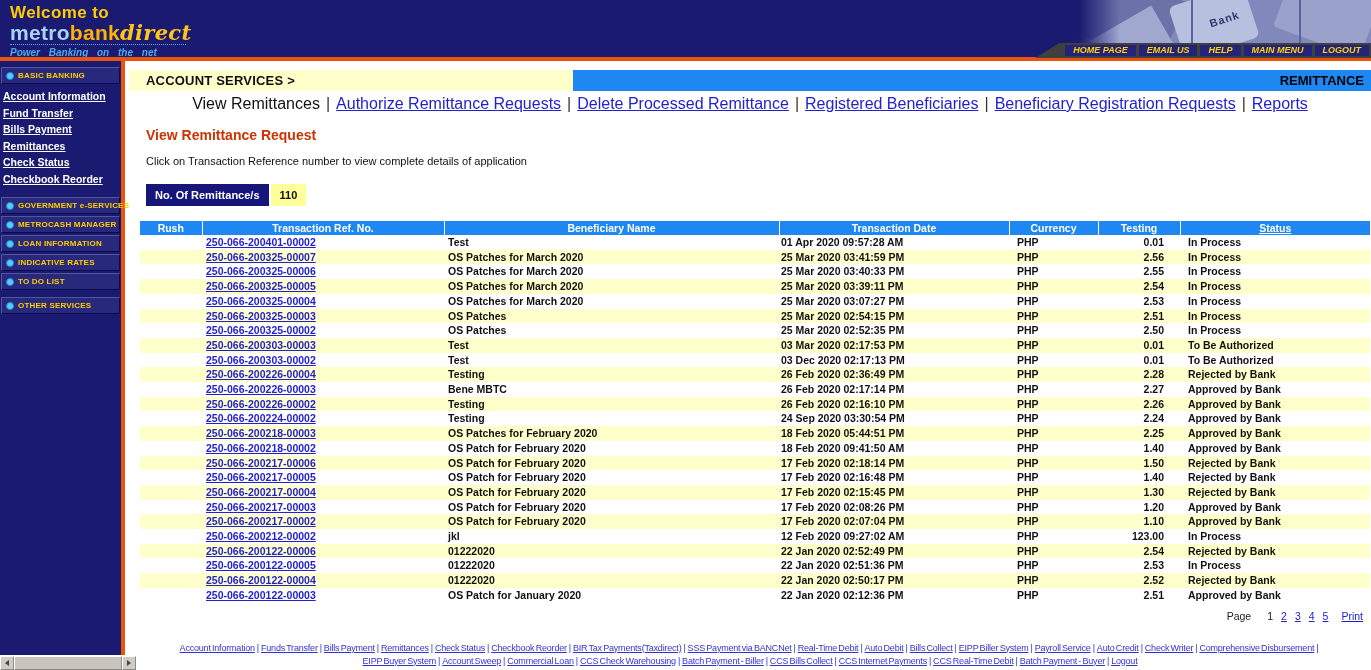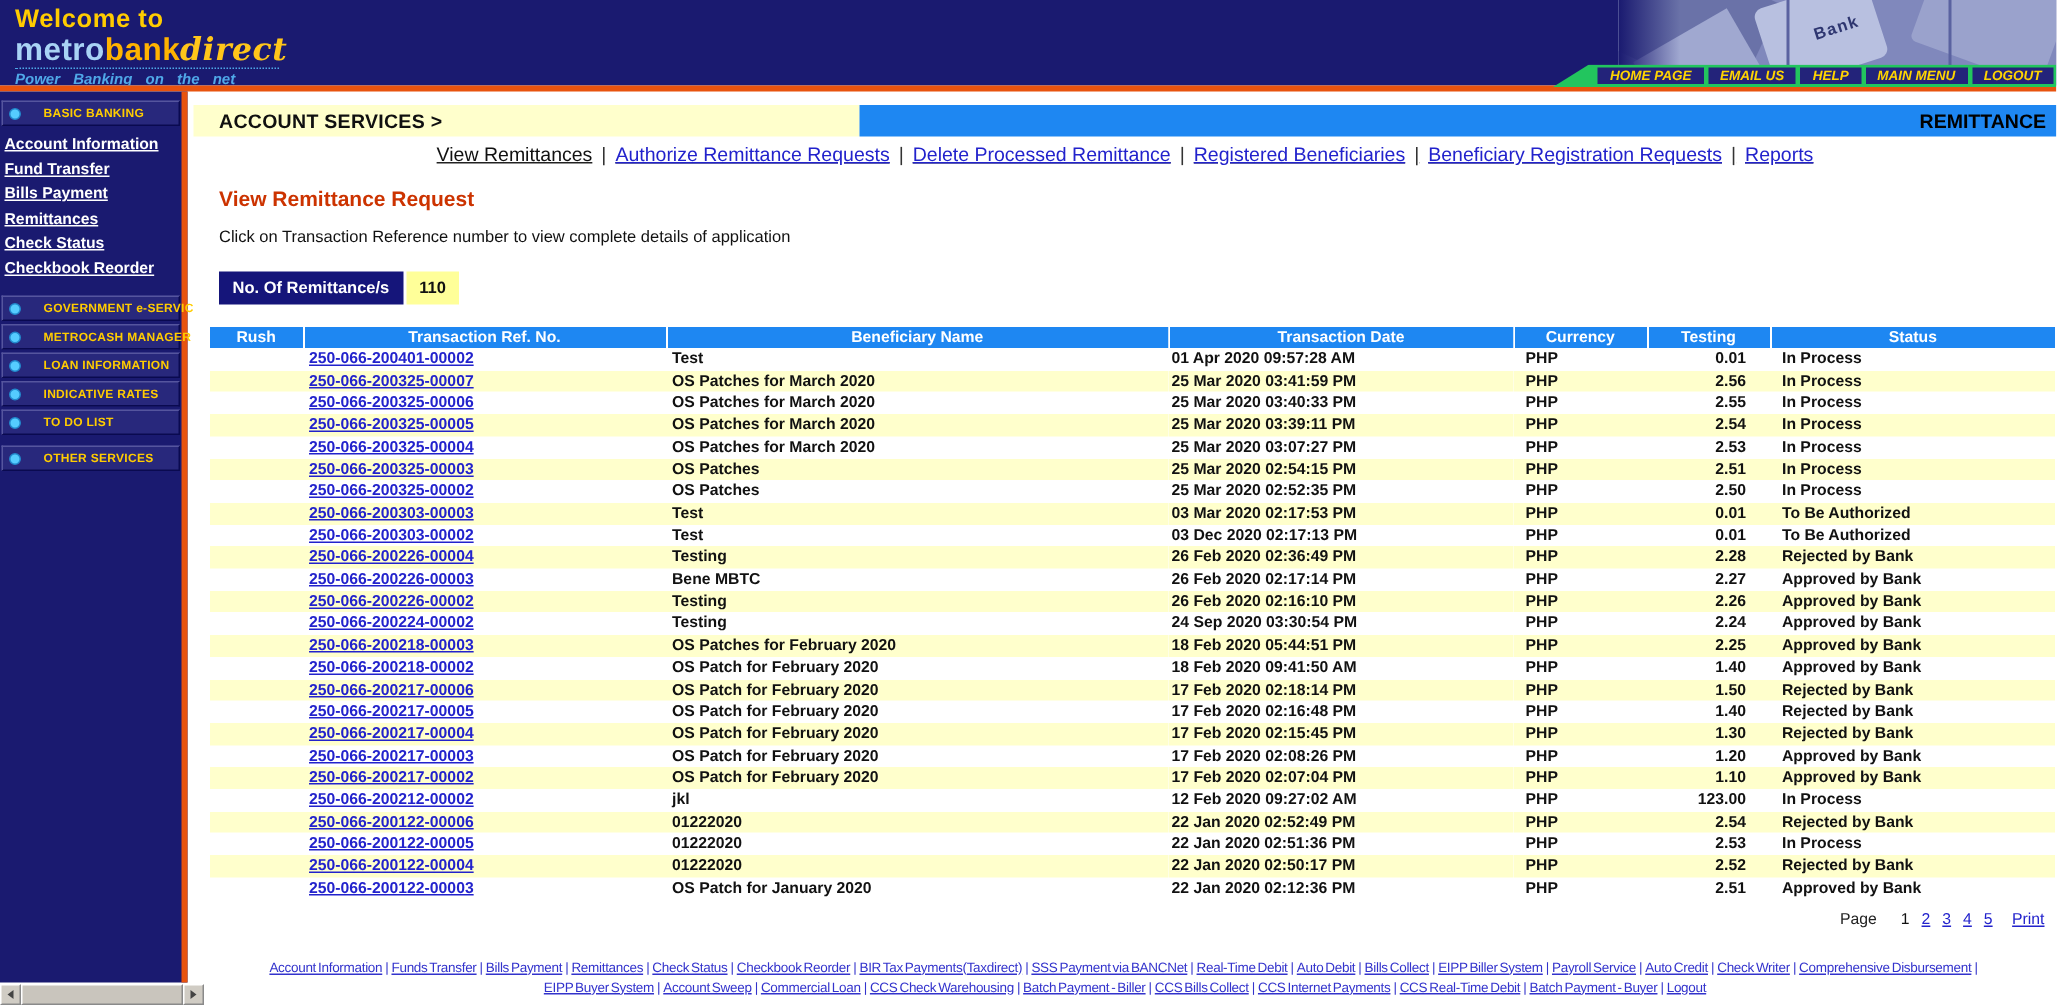--- a/index.html
+++ b/index.html
@@ -23,34 +23,34 @@
   .key-c{position:absolute;left:202px;top:-18px;width:92px;height:62px;background:#9AA2CC;transform:rotate(20deg);border-radius:4px;}
   .key-d{position:absolute;left:18px;top:20px;width:72px;height:52px;background:#A0A8D0;transform:rotate(-30deg);}
   .kline1,.kline2{position:absolute;top:0;width:2px;height:45px;background:#5A62A0;}
   .kline1{left:112px}.kline2{left:220px}
   .keyboard-art::after{content:'';position:absolute;inset:0;
        background:linear-gradient(90deg,#1A1A70 0%,rgba(26,26,112,0) 14%);}
   .bank-key-label{position:absolute;left:130px;top:13px;transform:rotate(-18deg);
        color:#2E3670;font-weight:bold;font-size:11px;letter-spacing:1px;z-index:2;}
 
   .top-nav{position:absolute;right:0;top:43px;height:15px;display:flex;gap:3px;z-index:3;
-           background:#22c55e;padding:2px 2px 2px 30px;box-sizing:border-box;align-items:stretch;
+           background:#404040;padding:2px 2px 2px 30px;box-sizing:border-box;align-items:stretch;
            clip-path:polygon(24px 0,100% 0,100% 100%,0 100%);}
   .nav-btn{background:#23237A;color:#FFD400;font-size:9px;font-weight:bold;font-style:italic;
            line-height:11px;padding:0 8px;text-decoration:none;white-space:nowrap;display:flex;align-items:center;}
 
   .orange-band{position:absolute;top:57px;left:0;width:100%;height:4px;background:#E8530E;}
 
   
   .sidebar{position:absolute;top:61px;left:0;width:125px;height:594px;background:#1A1A70;
            border-right:4px solid #E8530E;box-sizing:border-box;}
   .side-menu{padding-top:4px;}
   .side-section{margin:2px 1px 1px 1px;background:#28287C;border:1px solid;
       border-color:#55559E #0A0A50 #0A0A50 #55559E;padding:3px 2px 3px 4px;
-      display:flex;align-items:center;gap:15px;cursor:pointer;}
+      display:flex;align-items:center;gap:4px;cursor:pointer;}
   .bullet{width:6px;height:6px;border-radius:50%;background:#55CCFF;border:1px solid #2288CC;flex:none;}
   .side-lbl{color:#FFCC00;font-size:8px;font-weight:bold;letter-spacing:.2px;white-space:nowrap;}
   .side-links{padding:5px 0 6px 3px;}
   .side-links .side-link{display:block;color:#fff;font-size:10.5px;font-weight:bold;
       text-decoration:underline;margin:0 0 4.5px 0;white-space:nowrap;}
   .gap-top{margin-top:7px;}
 
   .h-scrollbar{position:absolute;left:0;bottom:0;width:136px;height:14px;background:#D6D2CA;
       display:flex;align-items:center;}
   .sb-btn{width:14px;height:14px;background:#D0CCC4;border:1px solid;border-color:#fff #8a8a8a #8a8a8a #fff;
@@ -60,38 +60,38 @@
   .sb-thumb{flex:1;height:14px;background:#C9C5BD;border:1px solid;border-color:#fff #8a8a8a #8a8a8a #fff;box-sizing:border-box;}
 
   
   .main{position:absolute;left:129px;top:70px;width:1242px;height:490px;background:#fff;}
   .banner{display:flex;height:21px;}
   .banner-left{width:444px;background:#FFFFCC;display:flex;align-items:center;
       padding-left:17px;box-sizing:border-box;font-size:13px;font-weight:bold;color:#101010;letter-spacing:.2px;}
   .banner-right{flex:1;background:#1E87F2;display:flex;align-items:center;justify-content:flex-end;
       padding-right:7px;font-size:13px;font-weight:bold;color:#000;}
 
-  .tabs{ text-align:center;font-size:13px;margin-top:4px;color:#222;text-decoration:underline;}
+  .tabs{ text-align:center;font-size:16px;margin-top:4px;color:#222;}
   .tab-current{color:#111;}
   .tab-sep{margin:0 6px;color:#333;}
   .tab-link{color:#2222CC;text-decoration:underline;}
 
   .page-title{color:#CC3300;font-size:14px;font-weight:bold;margin:14px 0 0 17px;}
   .page-sub{font-size:11px;color:#111;margin:12px 0 0 17px;}
 
   .count-row{margin:17px 0 0 17px;display:flex;gap:2px;height:22px;}
   .count-label{background:#15157A;color:#fff;font-size:11px;font-weight:bold;
       display:flex;align-items:center;padding:0 9px;}
   .count-value{background:#FFFF99;color:#111;font-size:11px;font-weight:bold;
       display:flex;align-items:center;padding:0 9px;}
 
   .remit-table{border-collapse:collapse;margin:15px 0 0 11px;table-layout:fixed;width:1230px;}
   .remit-table th{background:#1E87F2;color:#fff;font-size:10.5px;font-weight:bold;height:14px;
       text-align:center;border-right:1px solid #fff;padding:0;overflow:hidden;white-space:nowrap;}
-  .remit-table th:last-child{border-right:none;}
+  .remit-table th:last-child{border-right:none;text-decoration:underline;}
   .remit-table td{font-size:10.5px;font-weight:bold;color:#111;line-height:14.7px;height:14.7px;
       padding:0 0 0 4px;overflow:hidden;white-space:nowrap;}
   .remit-table tbody tr:nth-child(even) td{background:#FFFFCC;}
   .ref-link{color:#2222CC;text-decoration:underline;}
   .c-amt{text-align:right;padding-right:16px !important;}
   .c-cur{padding-left:8px !important;}
   .c-status{padding-left:8px !important;}
   .c-date{padding-left:2px !important;}
 
   .pagination{text-align:right;margin:7px 8px 0 0;font-size:10.5px;color:#222;}

